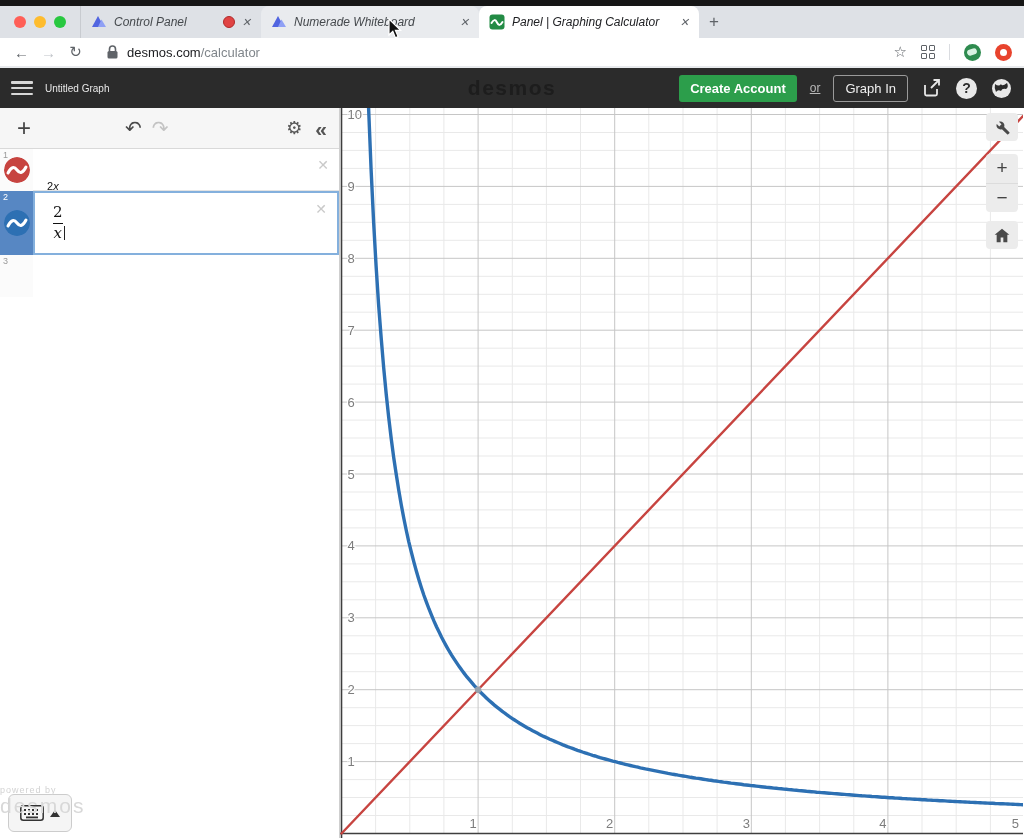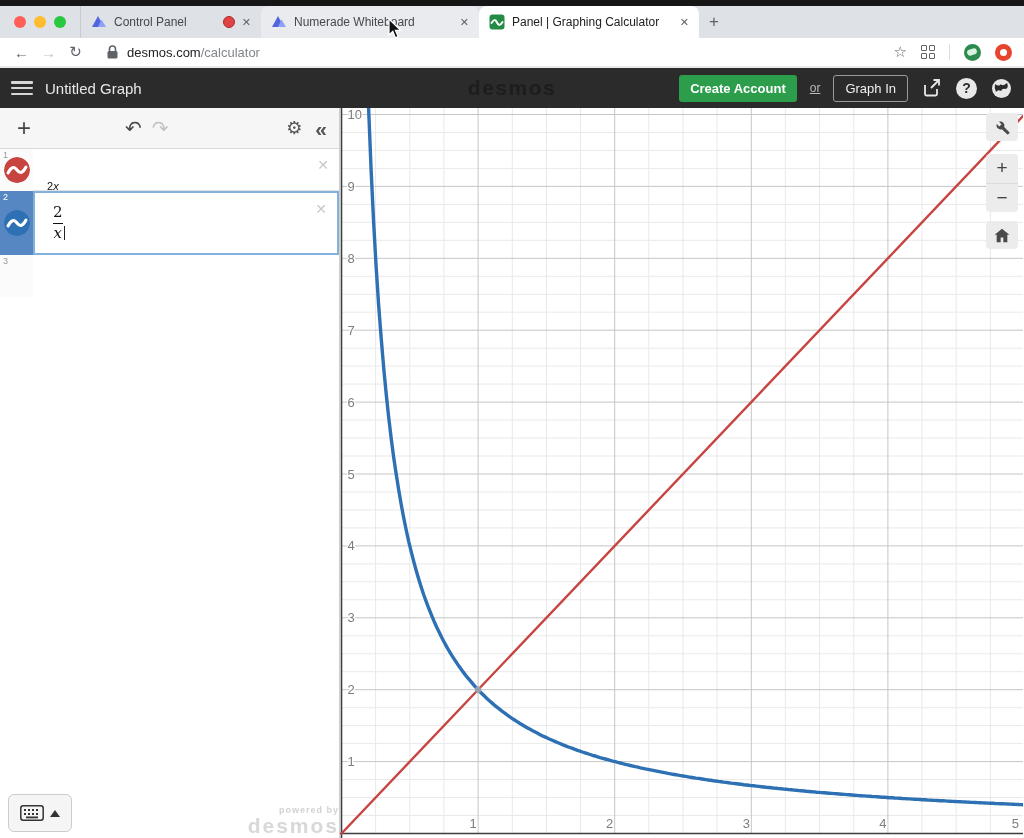--- a/index.html
+++ b/index.html
@@ -7,21 +7,21 @@
   .screen{position:relative;width:1024px;height:838px;overflow:hidden;background:#fff;}
 
   
   .top-strip{position:absolute;left:0;top:0;width:1024px;height:6px;background:#161616;}
   .tab-bar{position:absolute;left:0;top:6px;width:1024px;height:32px;background:#dee1e6;display:flex;align-items:stretch;}
   .traffic{display:flex;align-items:center;gap:8px;padding:0 14px 0 14px;}
   .light{width:12px;height:12px;border-radius:50%;}
   .light.red{background:#ff5f57;}
   .light.yellow{background:#febc2e;}
   .light.green{background:#28c840;}
-  .tab{display:flex;align-items:center;gap:7px;padding:0 10px;font-size:12px;color:#45494d;position:relative;}
+  .tab{display:flex;align-items:center;gap:7px;padding:0 10px;font-size:12px;color:#45494d;position:relative;font-style:italic;}
   .tab.t1{width:160px;border-left:1px solid #c8cbd0;}
   .tab.t2{width:198px;background:#e9ebee;border-radius:8px 8px 0 0;}
   .tab.t3{width:200px;background:#ffffff;border-radius:8px 8px 0 0;color:#202124;}
   .tab .title{white-space:nowrap;overflow:hidden;text-overflow:ellipsis;flex:1;}
   .tab .close{color:#5f6368;font-size:11px;flex:none;cursor:default;}
   .rec-dot{width:10px;height:10px;border-radius:50%;background:#e04343;border:1.5px solid #b02a2a;flex:none;}
   .new-tab{width:30px;display:flex;align-items:center;justify-content:center;font-size:17px;color:#5f6368;}
   .favicon{width:16px;height:16px;flex:none;}
 
   .url-bar{position:absolute;left:0;top:38px;width:1024px;height:28px;background:#ffffff;border-bottom:2px solid #e8eaed;display:flex;align-items:center;}
@@ -38,21 +38,21 @@
   .ext{width:17px;height:17px;border-radius:50%;}
   .ext.green{background:#2e8b4f;position:relative;}
   .ext.green:after{content:"";position:absolute;left:3px;top:5px;width:10px;height:6px;border-radius:5px;background:#d9f2e2;transform:rotate(-18deg);}
   .ext.red{background:#e8432d;position:relative;}
   .ext.red:after{content:"";position:absolute;left:5px;top:5px;width:7px;height:7px;border-radius:50%;background:#fff;}
 
   
   .dheader{position:absolute;left:0;top:68px;width:1024px;height:40px;background:#2b2b2b;display:flex;align-items:center;}
   .hamburger{width:22px;height:14px;margin-left:11px;display:flex;flex-direction:column;justify-content:space-between;}
   .hamburger span{height:2.5px;background:#d7d7d7;border-radius:1px;}
-  .graph-title{color:#e8e8e8;font-size:15px;margin-left:12px;}
+  .graph-title{color:#e8e8e8;font-size:10px;margin-left:12px;}
   .dlogo{position:absolute;left:0;right:0;text-align:center;color:#1d1d1d;font-size:21px;font-weight:bold;letter-spacing:1.5px;pointer-events:none;}
   .hdr-right{margin-left:auto;display:flex;align-items:center;gap:13px;padding-right:12px;padding-left:48px;}
   .btn-create{background:#2c9e4b;color:#fff;font-size:13px;border-radius:3px;padding:6px 11px;font-weight:bold;}
   .or-lbl{color:#b9b9b9;font-size:12px;text-decoration:underline;}
   .btn-signin{border:1px solid #9a9a9a;color:#efefef;font-size:13px;border-radius:3px;padding:5px 11px;}
   .hdr-ic{width:22px;height:22px;display:flex;align-items:center;justify-content:center;}
   .help-circle{width:21px;height:21px;border-radius:50%;background:#e8e8e8;color:#2b2b2b;font-weight:bold;font-size:14px;display:flex;align-items:center;justify-content:center;}
 
   
   .content{position:absolute;left:0;top:108px;width:1024px;height:730px;display:flex;}
@@ -81,21 +81,21 @@
   .math .var{font-style:italic;}
   .frac{display:inline-flex;flex-direction:column;align-items:center;font-family:"DejaVu Serif",serif;font-size:15px;color:#111;margin-left:18px;line-height:1.15;}
   .frac .bar{width:100%;height:1px;background:#111;margin:1px 0;}
   .frac .den{position:relative;font-style:italic;}
   .caret{position:absolute;right:-3px;top:1px;width:1px;height:14px;background:#222;}
   .row-x{position:absolute;right:10px;top:8px;font-size:14px;color:#c9c9c9;}
   .expr-row.r3 .row-content{border-bottom:none;}
 
   .kbd-btn{position:absolute;left:8px;bottom:6px;width:62px;height:36px;background:#f5f5f5;border:1px solid #ccc;border-radius:6px;display:flex;align-items:center;justify-content:center;gap:6px;}
   .kbd-tri{width:0;height:0;border-left:5px solid transparent;border-right:5px solid transparent;border-bottom:7px solid #333;}
-  .watermark{position:absolute;left:0;right:0;bottom:0;text-align:right;color:#d2d2d2;pointer-events:none;font-weight:bold;}
+  .watermark{position:absolute;left:0;right:0;bottom:20px;text-align:left;color:#d2d2d2;pointer-events:none;}
   .watermark .pb{font-size:9px;letter-spacing:1px;display:block;}
   .watermark .br{font-size:21px;letter-spacing:2px;color:#d8d8d8;display:block;margin-top:-1px;}
 
   
   .graph-area{flex:1;position:relative;background:#fff;overflow:hidden;}
   #graph-svg{position:absolute;left:0;top:0;}
   .gcontrols{position:absolute;right:6px;top:5px;width:32px;display:flex;flex-direction:column;align-items:stretch;}
   .gbtn{background:#ececec;border-radius:4px;height:28px;display:flex;align-items:center;justify-content:center;color:#444;}
   .gbtn.zoom-group{height:58px;flex-direction:column;padding:0;}
   .gbtn .half{height:29px;display:flex;align-items:center;justify-content:center;font-size:19px;color:#444;width:100%;}

